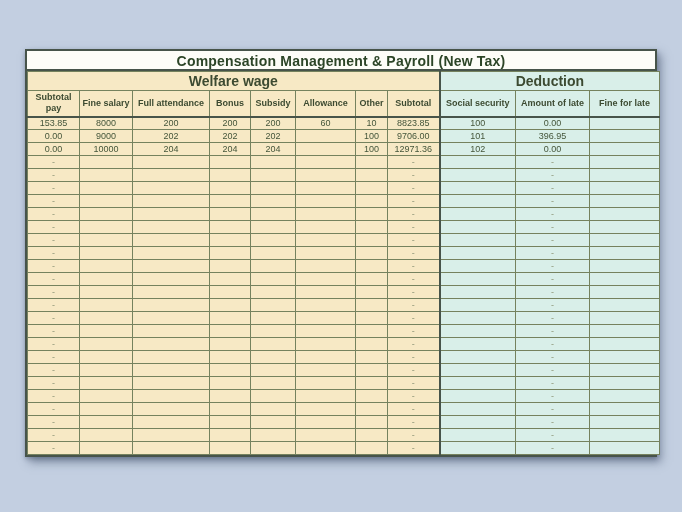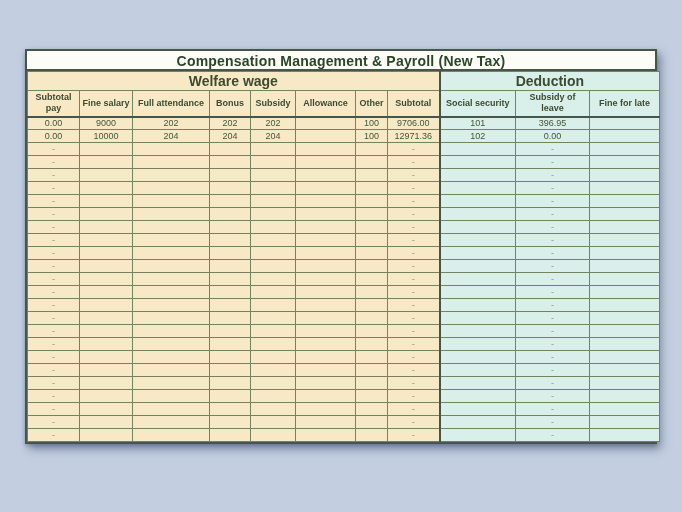--- a/index.html
+++ b/index.html
@@ -105,25 +105,38 @@
       <tr id="col-header-row">
           <th class="col-h welfare">Subtotal pay</th>
           <th class="col-h welfare">Fine salary</th>
           <th class="col-h welfare">Full attendance</th>
           <th class="col-h welfare">Bonus</th>
           <th class="col-h welfare">Subsidy</th>
           <th class="col-h welfare">Allowance</th>
           <th class="col-h welfare">Other</th>
           <th class="col-h welfare">Subtotal</th>
           <th class="col-h deduction sec-start">Social security</th>
-          <th class="col-h deduction">Subsidy of leave</th>
+          <th class="col-h deduction">Amount of late</th>
           <th class="col-h deduction">Fine for late</th>
         </tr>
     </thead>
     <tbody id="table-body">
+        <tr>
+          <td class="welfare">153.85</td>
+          <td class="welfare">8000</td>
+          <td class="welfare">200</td>
+          <td class="welfare">200</td>
+          <td class="welfare">200</td>
+          <td class="welfare">60</td>
+          <td class="welfare">10</td>
+          <td class="welfare">8823.85</td>
+          <td class="deduction sec-start">100</td>
+          <td class="deduction">0.00</td>
+          <td class="deduction"></td>
+        </tr>
         <tr>
           <td class="welfare">0.00</td>
           <td class="welfare">9000</td>
           <td class="welfare">202</td>
           <td class="welfare">202</td>
           <td class="welfare">202</td>
           <td class="welfare"></td>
           <td class="welfare">100</td>
           <td class="welfare">9706.00</td>
           <td class="deduction sec-start">101</td>

